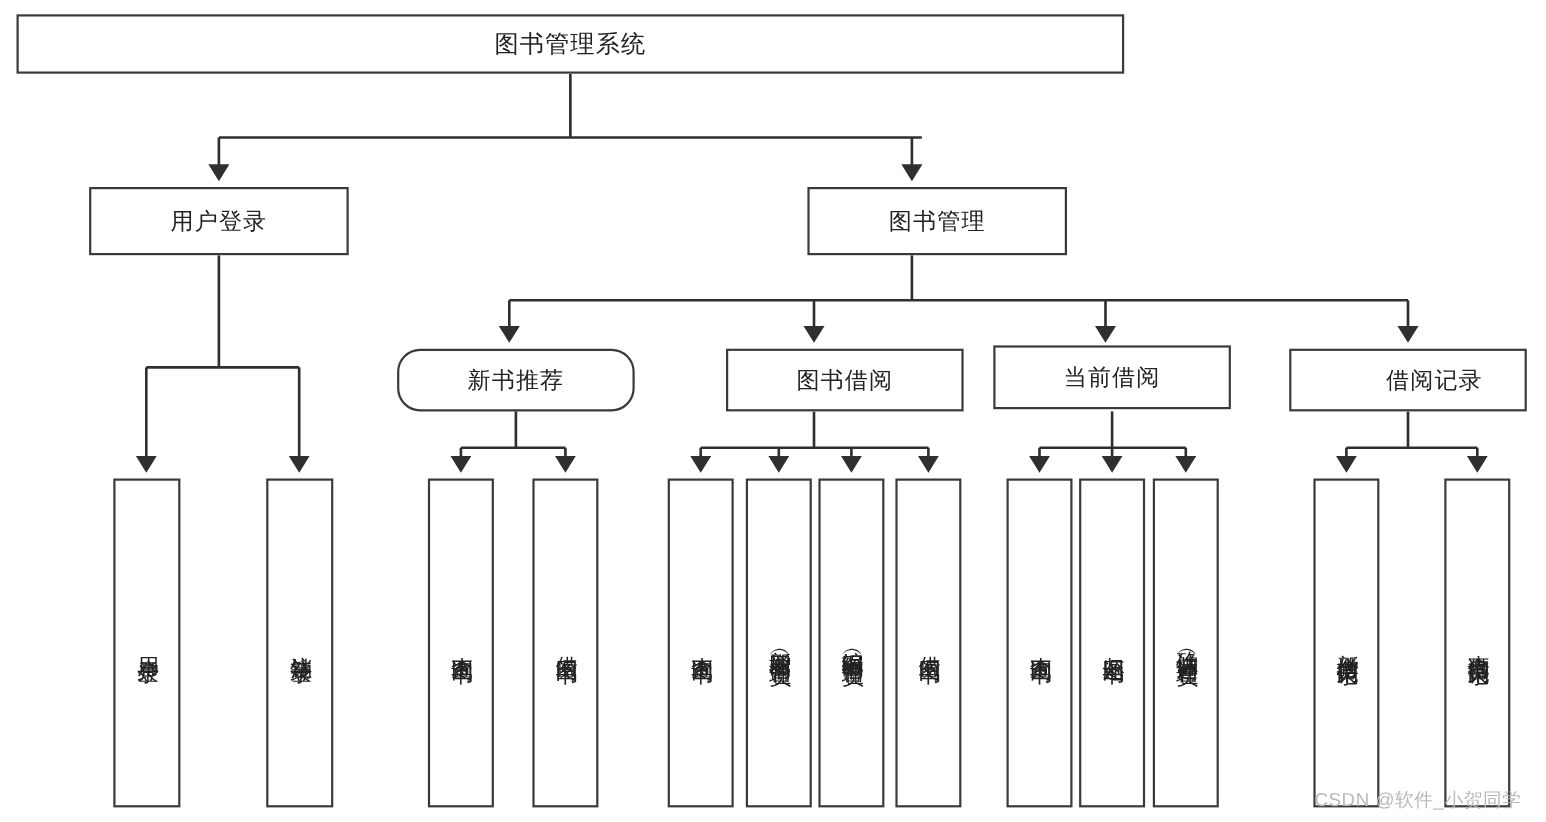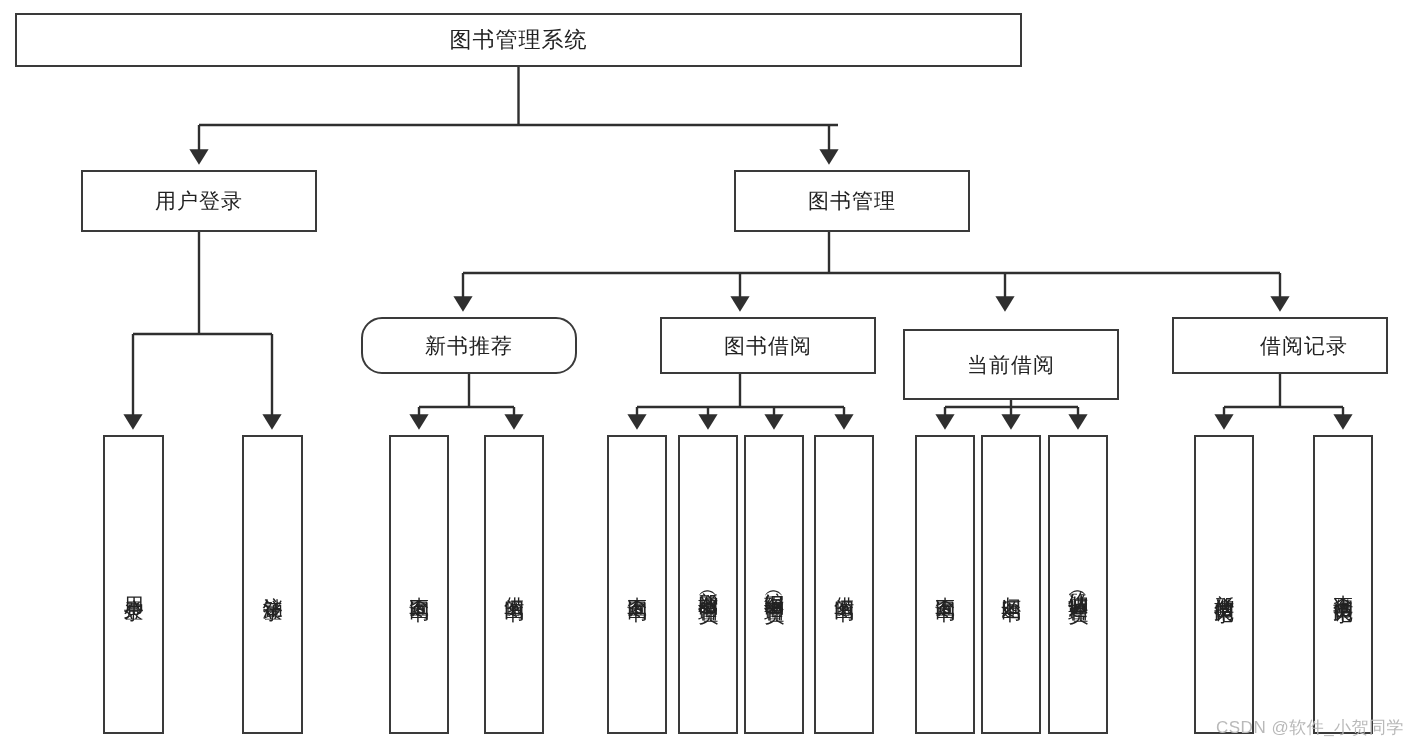--- a/index.html
+++ b/index.html
@@ -141,21 +141,21 @@
   <div class="node-box horizontal" style="left: 711px; top: 170px; width: 236px; height: 62px; margin-left: 23px;">
     <span>图书管理</span>
   </div>
 
   <div class="node-box horizontal" style="left: 361px; top: 317px; width: 216px; height: 57px; border-radius: 21px;">
     <span>新书推荐</span>
   </div>
   <div class="node-box horizontal" style="left: 660px; top: 317px; width: 216px; height: 57px;">
     <span>图书借阅</span>
   </div>
-  <div class="node-box horizontal" style="left: 903px; top: 329px; width: 216px; height: 71px; font-family: Liberation Mono, monospace;">
+  <div class="node-box horizontal" style="left: 903px; top: 314px; width: 216px; height: 58px; font-family: Liberation Mono, monospace;">
     <span>当前借阅</span>
   </div>
   <div class="node-box horizontal" style="left: 1172px; top: 317px; width: 216px; height: 57px; padding-left: 48px;">
     <span>借阅记录</span>
   </div>
 
   <div class="node-box vertical" style="left: 103px; top: 435px; width: 61px; height: 299px;">
     <span class="vlabel" style="margin-top: 143.5px;">用户登录</span>
   </div>
   <div class="node-box vertical" style="left: 242px; top: 435px; width: 61px; height: 299px;">
@@ -188,15 +188,15 @@
   <div class="node-box vertical" style="left: 1048px; top: 435px; width: 60px; height: 299px;">
     <span class="vlabel" style="margin-top: 138.5px;">确认归还（管理员）</span>
   </div>
   <div class="node-box vertical" style="left: 1194px; top: 435px; width: 60px; height: 299px;">
     <span class="vlabel" style="margin-top: 141.5px;">新增借阅记录</span>
   </div>
   <div class="node-box vertical" style="left: 1313px; top: 435px; width: 60px; height: 299px;">
     <span class="vlabel" style="margin-top: 141.5px;">查询借阅记录</span>
   </div>
 
-  <div class="watermark" style="left: 1195px; top: 716px; color: rgb(185, 185, 185); margin-left: 21px;">CSDN @软件_小贺同学</div>
+  <div class="watermark" style="left: 1195px; top: 716px; color: rgb(185, 185, 185);">CSDN @软件_小贺同学</div>
 
 </div>
 
 </body></html>

